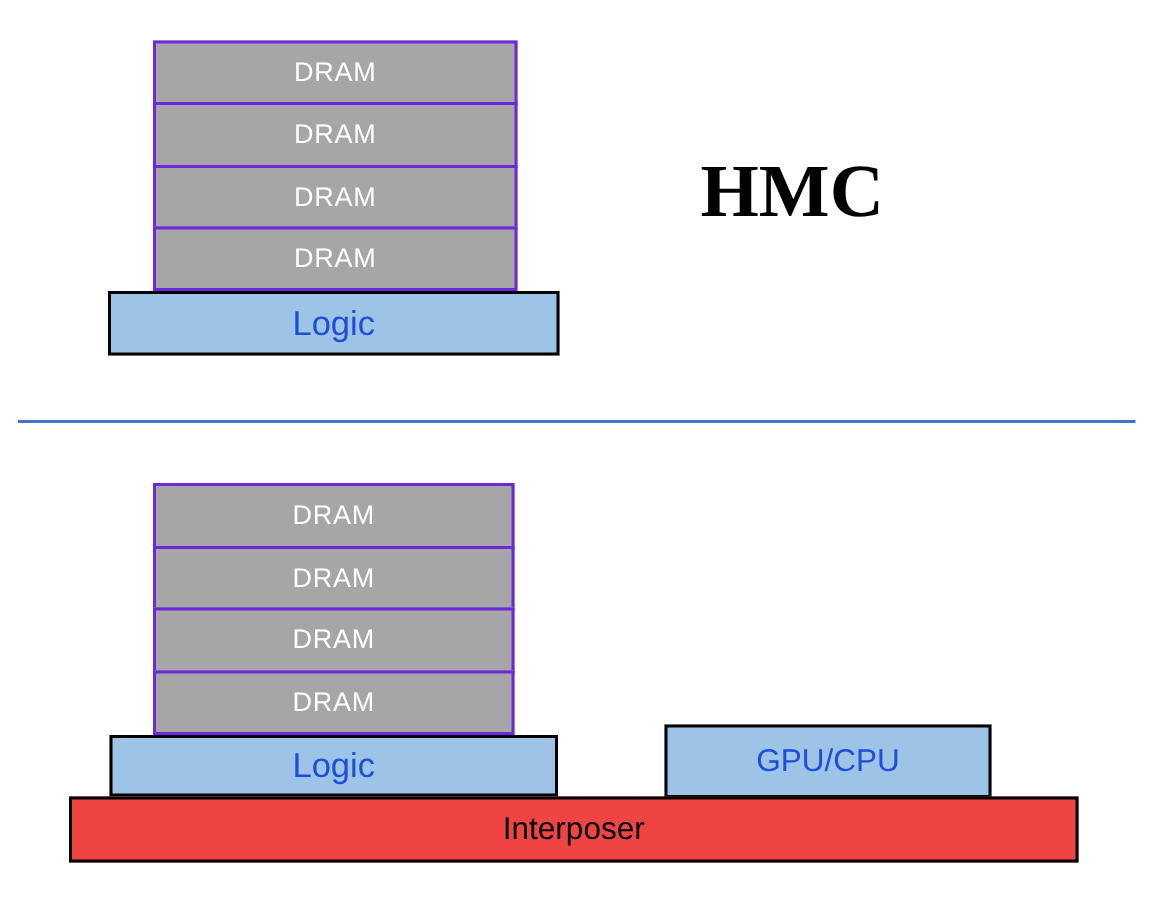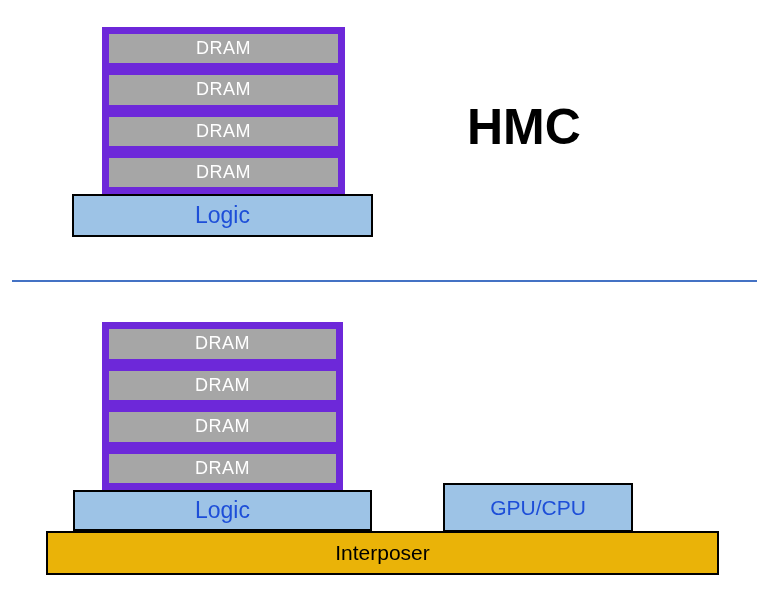--- a/index.html
+++ b/index.html
@@ -18,21 +18,21 @@
   .abs { position: absolute; box-sizing: border-box; }
 
   
   .dram-stack {
     display: flex;
     flex-direction: column;
   }
   .dram-layer {
     flex: 1;
     background: #A6A6A6;
-    border: 7px solid #6d28d9;
+    border: 2px solid #6d28d9;
     display: flex;
     align-items: center;
     justify-content: center;
     color: #ffffff;
     font-size: 18px;
     letter-spacing: 0.5px;
   }
   .dram-layer + .dram-layer { margin-top: -2px; }
 
   
@@ -42,21 +42,21 @@
     display: flex;
     align-items: center;
     justify-content: center;
     color: #1d4ed8;
   }
   .logic-box   { font-size: 23px; }
   .gpu-box     { font-size: 21px; }
 
   
   .interposer-box {
-    background: #eab308;
+    background: #ef4444;
     border: 2px solid #000000;
     display: flex;
     align-items: center;
     justify-content: center;
     color: #000000;
     font-size: 21px;
   }
 
   
   .section-title {
@@ -69,26 +69,26 @@
 
   
   .divider {
     border-top: 2px solid #4472C4;
     height: 0;
   }
 
   
   #hmc-stack      { left: 102px; top: 27px;  width: 243px; height: 167px; }
   #hmc-logic      { left: 72px;  top: 194px; width: 301px; height: 43px;  }
-  #hmc-title      { left: 467px; top: 102px; }
+  #hmc-title      { left: 467px; top: 102px; font-family: Liberation Serif, serif; }
   #divider        { left: 12px;  top: 280px; width: 745px; }
   #hbm-stack      { left: 102px; top: 322px; width: 241px; height: 168px; }
   #hbm-logic      { left: 73px;  top: 490px; width: 299px; height: 41px;  }
   #hbm-title      { left: 467px; top: 353px; }
-  #gpu-cpu        { left: 443px; top: 483px; width: 190px; height: 49px;  }
+  #gpu-cpu        { left: 443px; top: 483px; width: 218px; height: 49px;  }
   #interposer     { left: 46px;  top: 531px; width: 673px; height: 44px;  }
 </style>
 </head>
 <body>
 
 <div class="canvas">
 
   <div id="hmc-stack" class="abs dram-stack">
     <div class="dram-layer">DRAM</div>
     <div class="dram-layer">DRAM</div>

